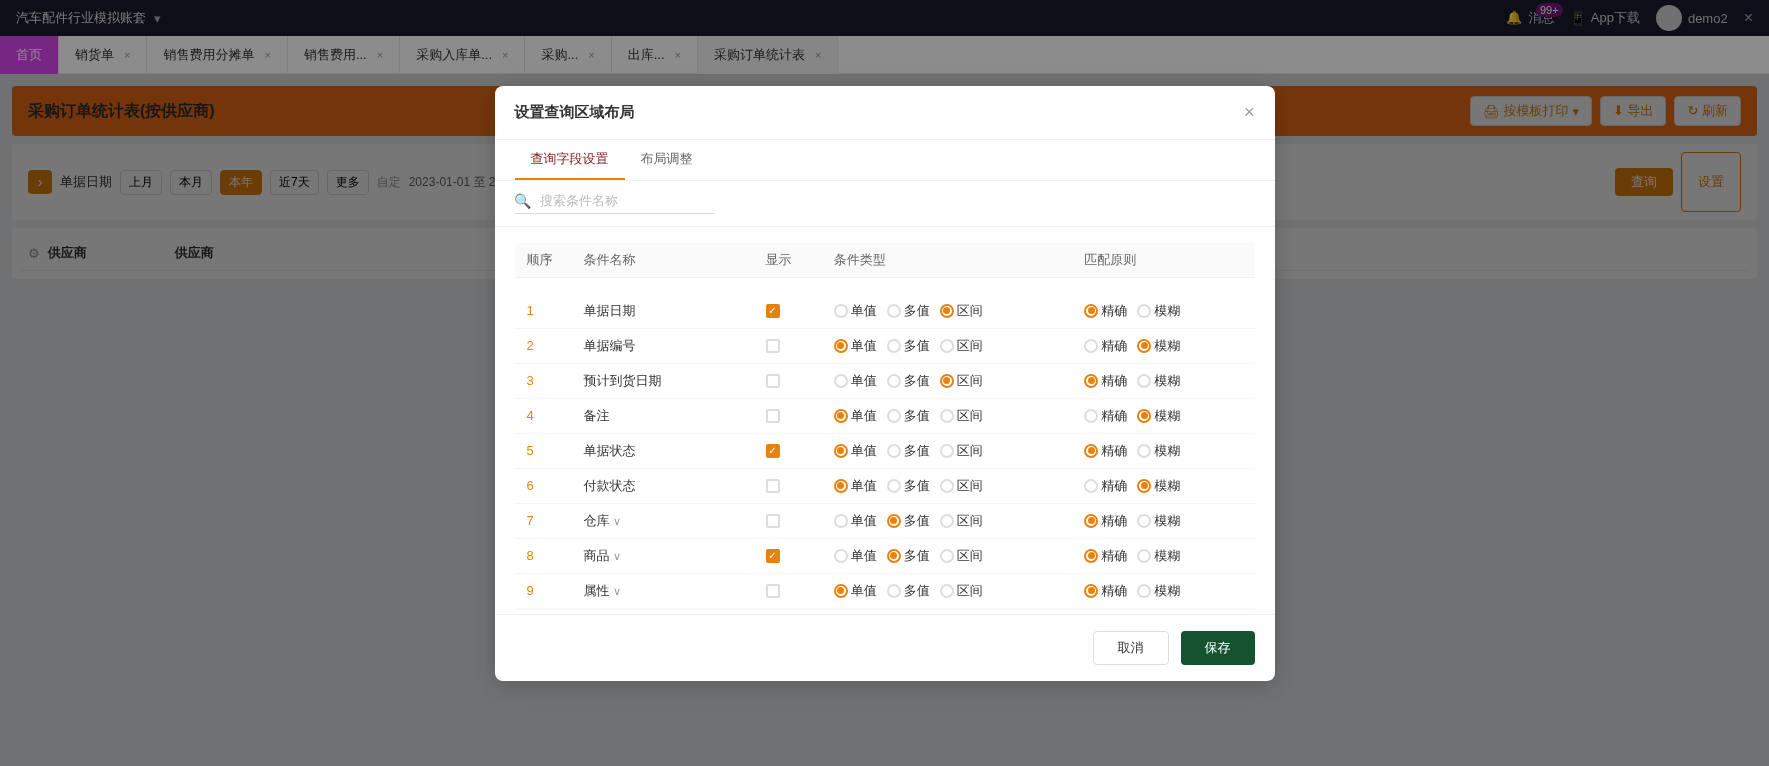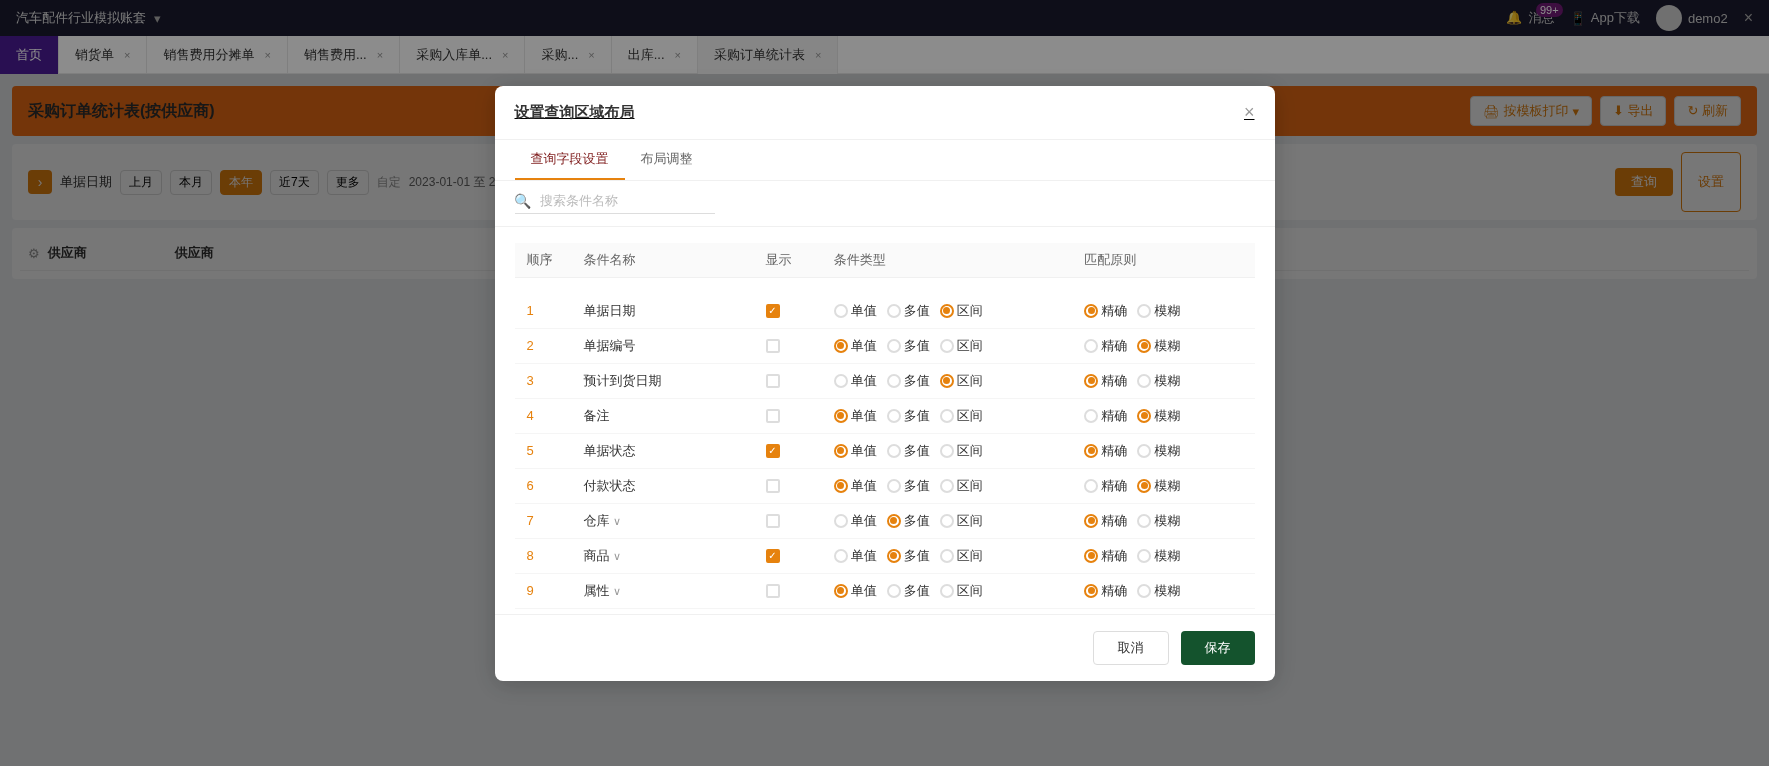--- a/index.html
+++ b/index.html
@@ -40,21 +40,21 @@
       font-size: 13px;
       color: #333;
       cursor: pointer;
       border-right: 1px solid #e8e8e8;
       white-space: nowrap;
       gap: 6px;
     }
     .tab-item.active {
       background: #f5f5f5;
     }
-    .tab-item.home { background: #4c1d95; color: white; align-items: center; }
+    .tab-item.home { background: #d946ef; color: white; align-items: center; }
     .tab-close { font-size: 11px; color: #999; margin-left: 4px; }
 
     
     .page-content {
       background: #f0f2f5;
       min-height: calc(766px - 74px);
       padding: 12px;
       position: relative;
     }
     .page-header {
@@ -127,21 +127,20 @@
       box-shadow: 0 4px 24px rgba(0,0,0,0.2);
       display: flex;
       flex-direction: column;
     }
     .dialog-header {
       padding: 16px 20px;
       border-bottom: 1px solid #f0f0f0;
       display: flex;
       align-items: center;
       justify-content: space-between;
-      text-decoration: underline;
     }
     .dialog-title { font-size: 15px; font-weight: bold; color: #333; }
     .dialog-close { cursor: pointer; color: #999; font-size: 18px; background: none; border: none; }
 
     
     .dialog-tabs {
       display: flex;
       padding: 0 20px;
       border-bottom: 1px solid #f0f0f0;
       gap: 0;

